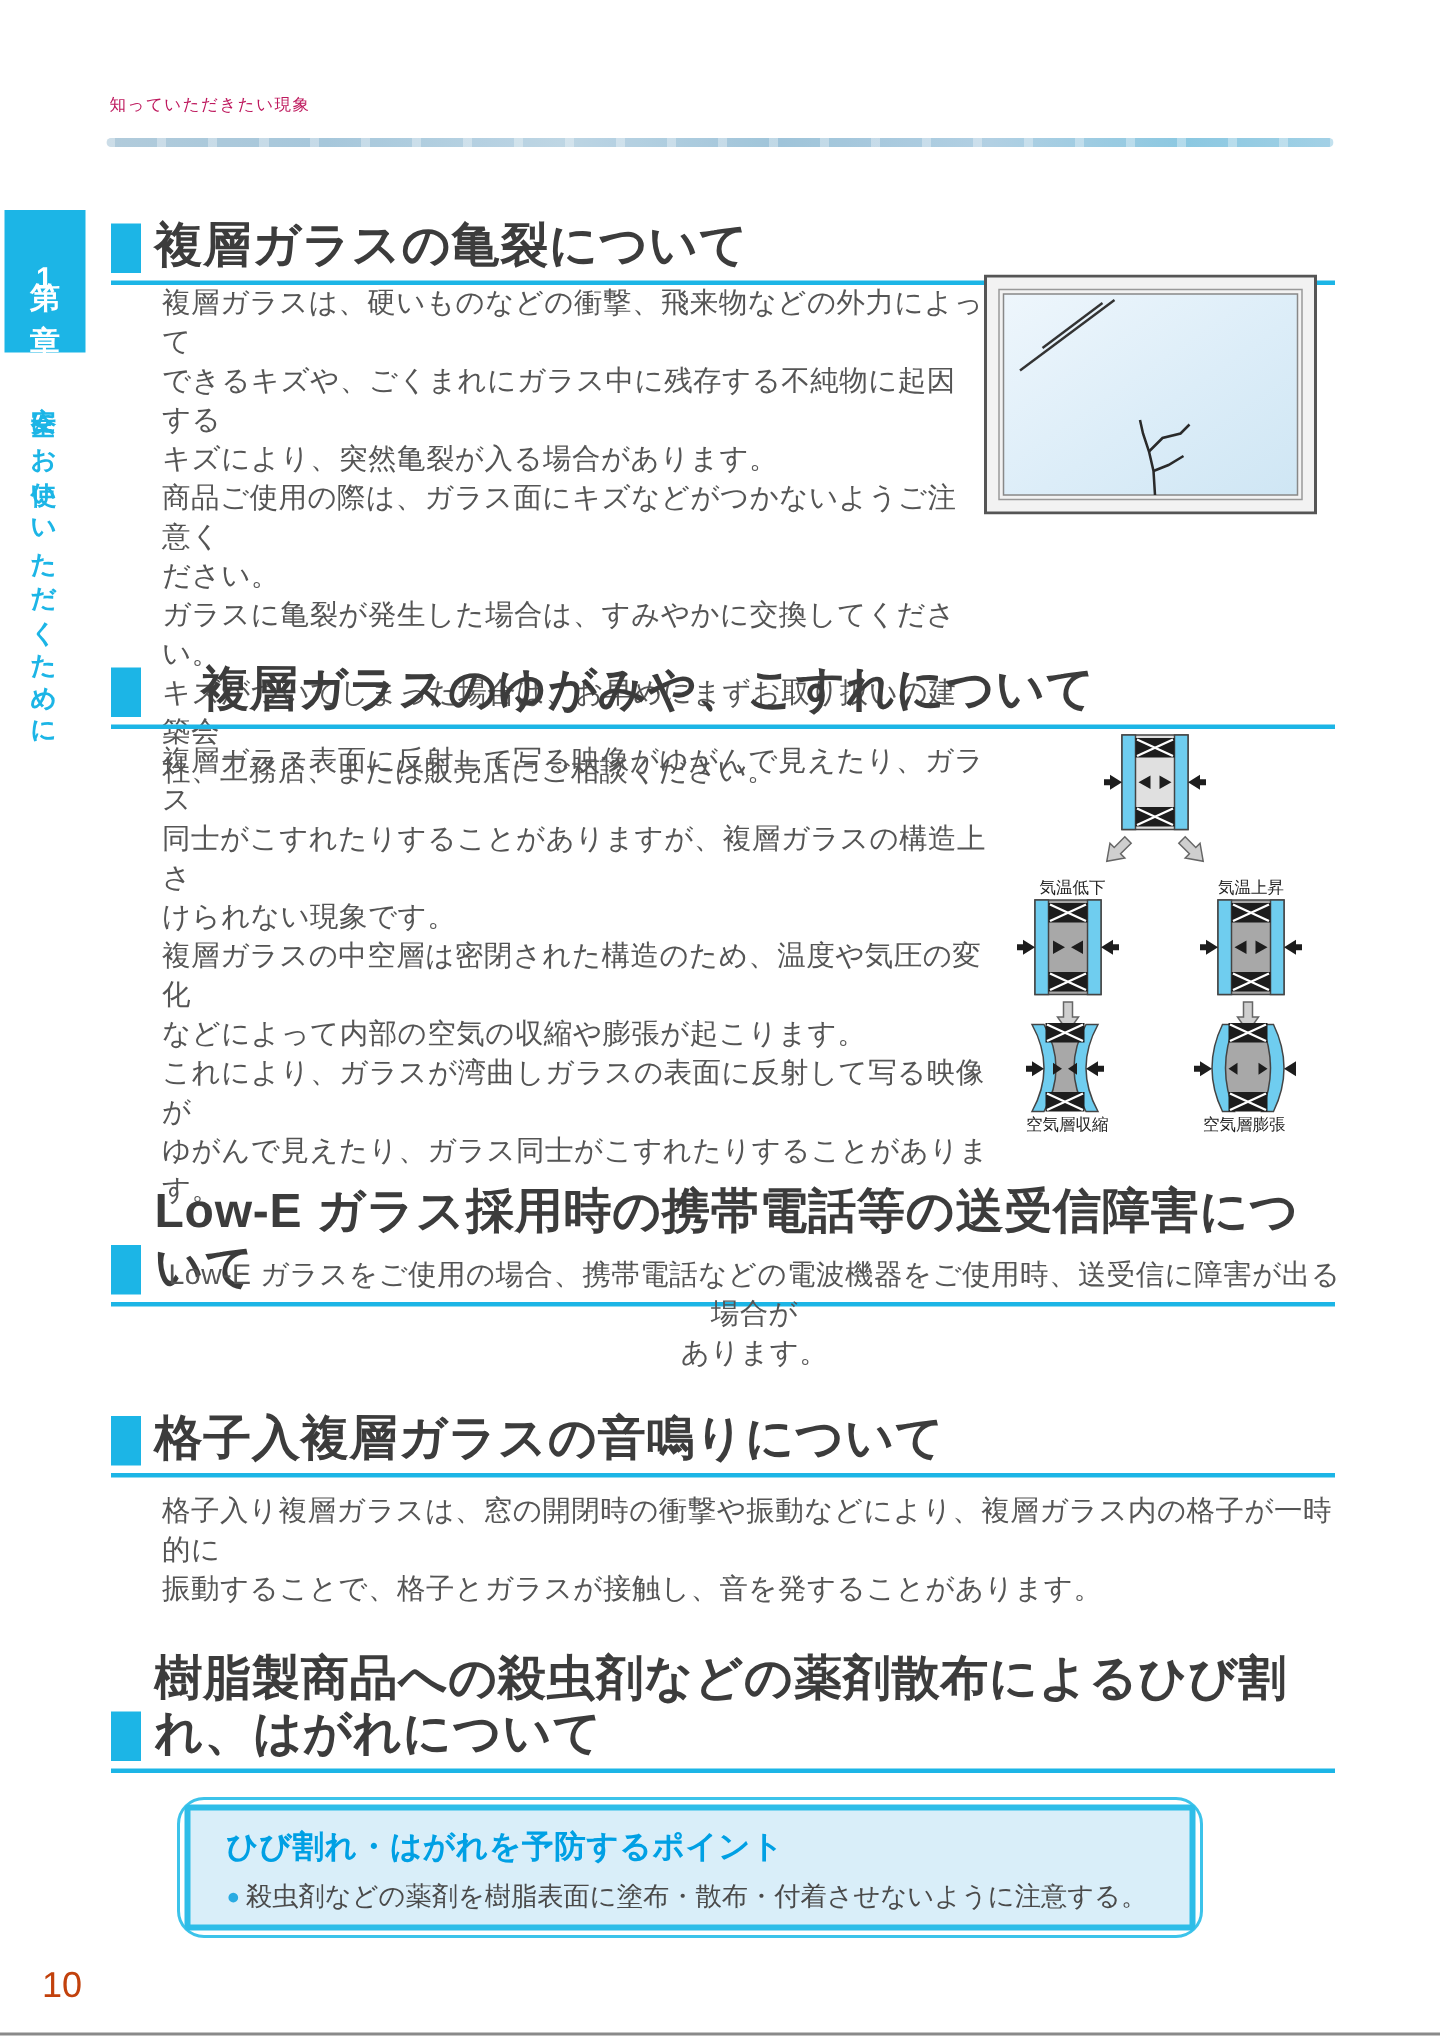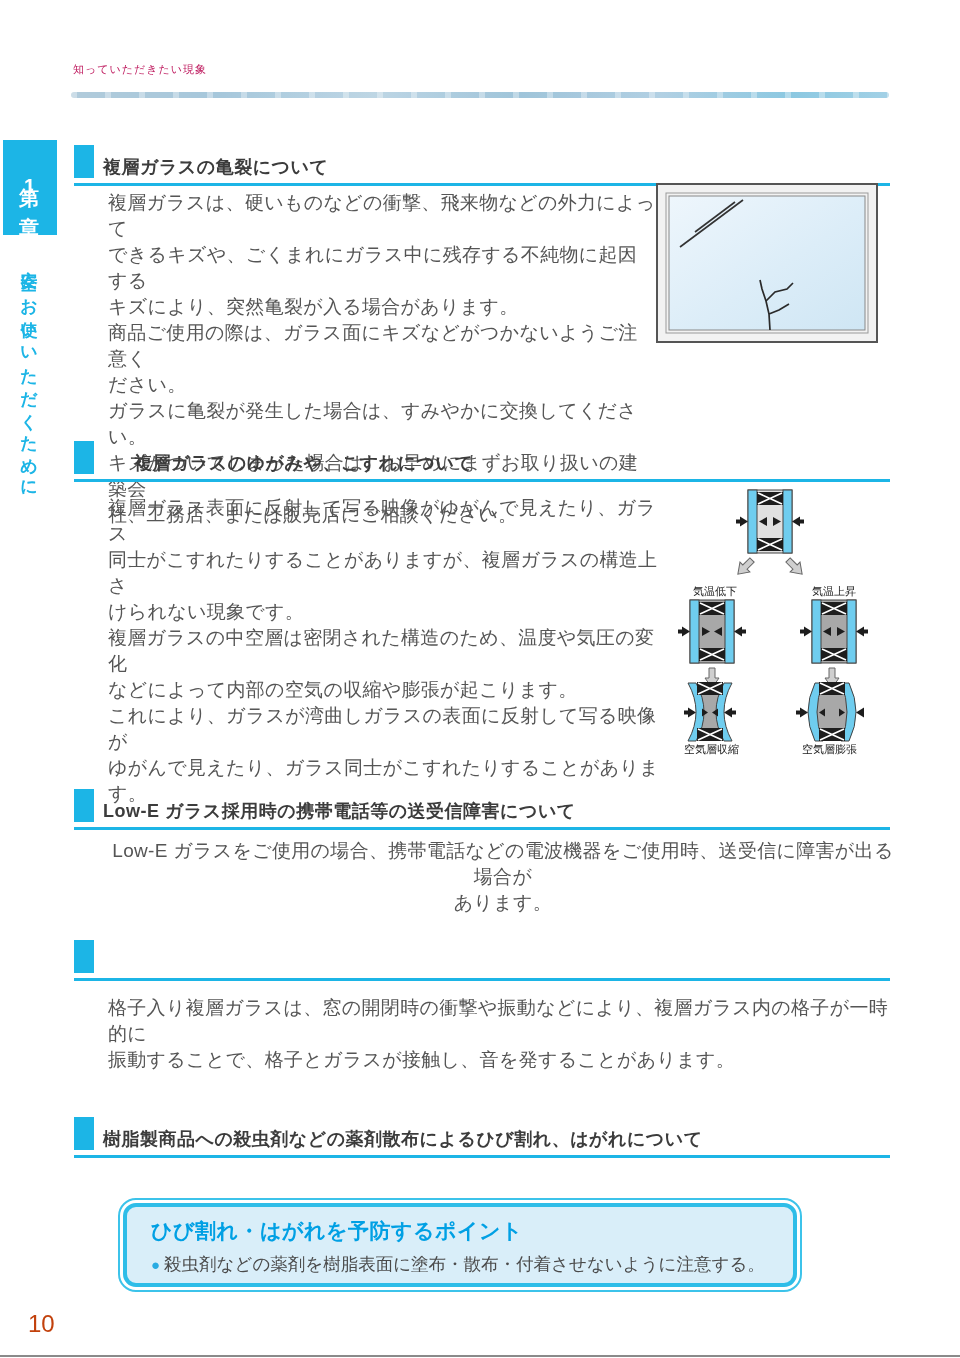--- a/index.html
+++ b/index.html
@@ -38,33 +38,33 @@
   .sidebar-label span{
     writing-mode:vertical-rl;text-orientation:upright;color:var(--accent);
     font-size:17px;font-weight:bold;letter-spacing:3px;
   }
   
   .sec-head{
     position:absolute;left:74px;width:816px;border-bottom:3px solid var(--accent);
     display:flex;align-items:flex-end;gap:9px;padding-bottom:5px;box-sizing:border-box;
   }
   .sec-square{width:20px;height:33px;background:var(--accent);flex:0 0 auto;}
-  .sec-title{font-size:18px;font-weight:bold;color:var(--ink);line-height:1.15;letter-spacing:.5px;}
+  .sec-title{font-size:32px;font-weight:bold;color:var(--ink);line-height:1.15;letter-spacing:.5px;}
   
   .sec-body{
     position:absolute;left:108px;font-size:19px;line-height:26px;color:var(--body);
     white-space:pre-line;letter-spacing:.3px;
   }
   
   .point-box{
     position:absolute;left:118px;top:1198px;width:684px;height:94px;box-sizing:border-box;
     border:2px solid #3cc3ea;border-radius:18px;background:#fff;padding:3px;
   }
   .point-box-inner{
-    width:100%;height:100%;box-sizing:border-box;border:4px solid #2ebde8;border-radius:13px;
+    width:100%;height:100%;box-sizing:border-box;border:4px solid #2ebde8;border-radius:3px;
     background:#d9eef9;padding:10px 0 16px 24px;
   }
   .point-title{font-size:21px;font-weight:bold;color:#00a0e4;letter-spacing:.5px;}
   .point-bullet{margin-top:7px;font-size:17.5px;color:#4a4a4a;display:flex;align-items:center;gap:4px;}
   .point-dot{color:#29abe2;font-size:15px;line-height:1;}
   
   .page-number{position:absolute;left:28px;top:1310px;font-size:24px;color:#c2410c;}
   .bottom-rule{position:absolute;left:0;top:1355px;width:960px;height:2px;background:#8a8a8a;}
   
   .fig{position:absolute;}
@@ -246,25 +246,26 @@
 
   <div class="sec-head" style="top:789px;">
     <div class="sec-square"></div>
     <div class="sec-title">Low-E ガラス採用時の携帯電話等の送受信障害について</div>
   </div>
   <div class="sec-body" style="top:838px;width:790px;text-align:center;">Low-E ガラスをご使用の場合、携帯電話などの電波機器をご使用時、送受信に障害が出る場合が
 あります。</div>
 
   <div class="sec-head" style="top:940px;">
     <div class="sec-square"></div>
+    <div class="sec-title">格子入複層ガラスの音鳴りについて</div>
   </div>
   <div class="sec-body" style="top:995px;width:790px;">格子入り複層ガラスは、窓の開閉時の衝撃や振動などにより、複層ガラス内の格子が一時的に
 振動することで、格子とガラスが接触し、音を発することがあります。</div>
 
-  <div class="sec-head" style="top:1100px;margin-top:17px;">
+  <div class="sec-head" style="top:1100px;">
     <div class="sec-square"></div>
     <div class="sec-title">樹脂製商品への殺虫剤などの薬剤散布によるひび割れ、はがれについて</div>
   </div>
 
   <div class="point-box">
     <div class="point-box-inner">
       <div class="point-title">ひび割れ・はがれを予防するポイント</div>
       <div class="point-bullet">
         <span class="point-dot">●</span>
         <span>殺虫剤などの薬剤を樹脂表面に塗布・散布・付着させないように注意する。</span>

